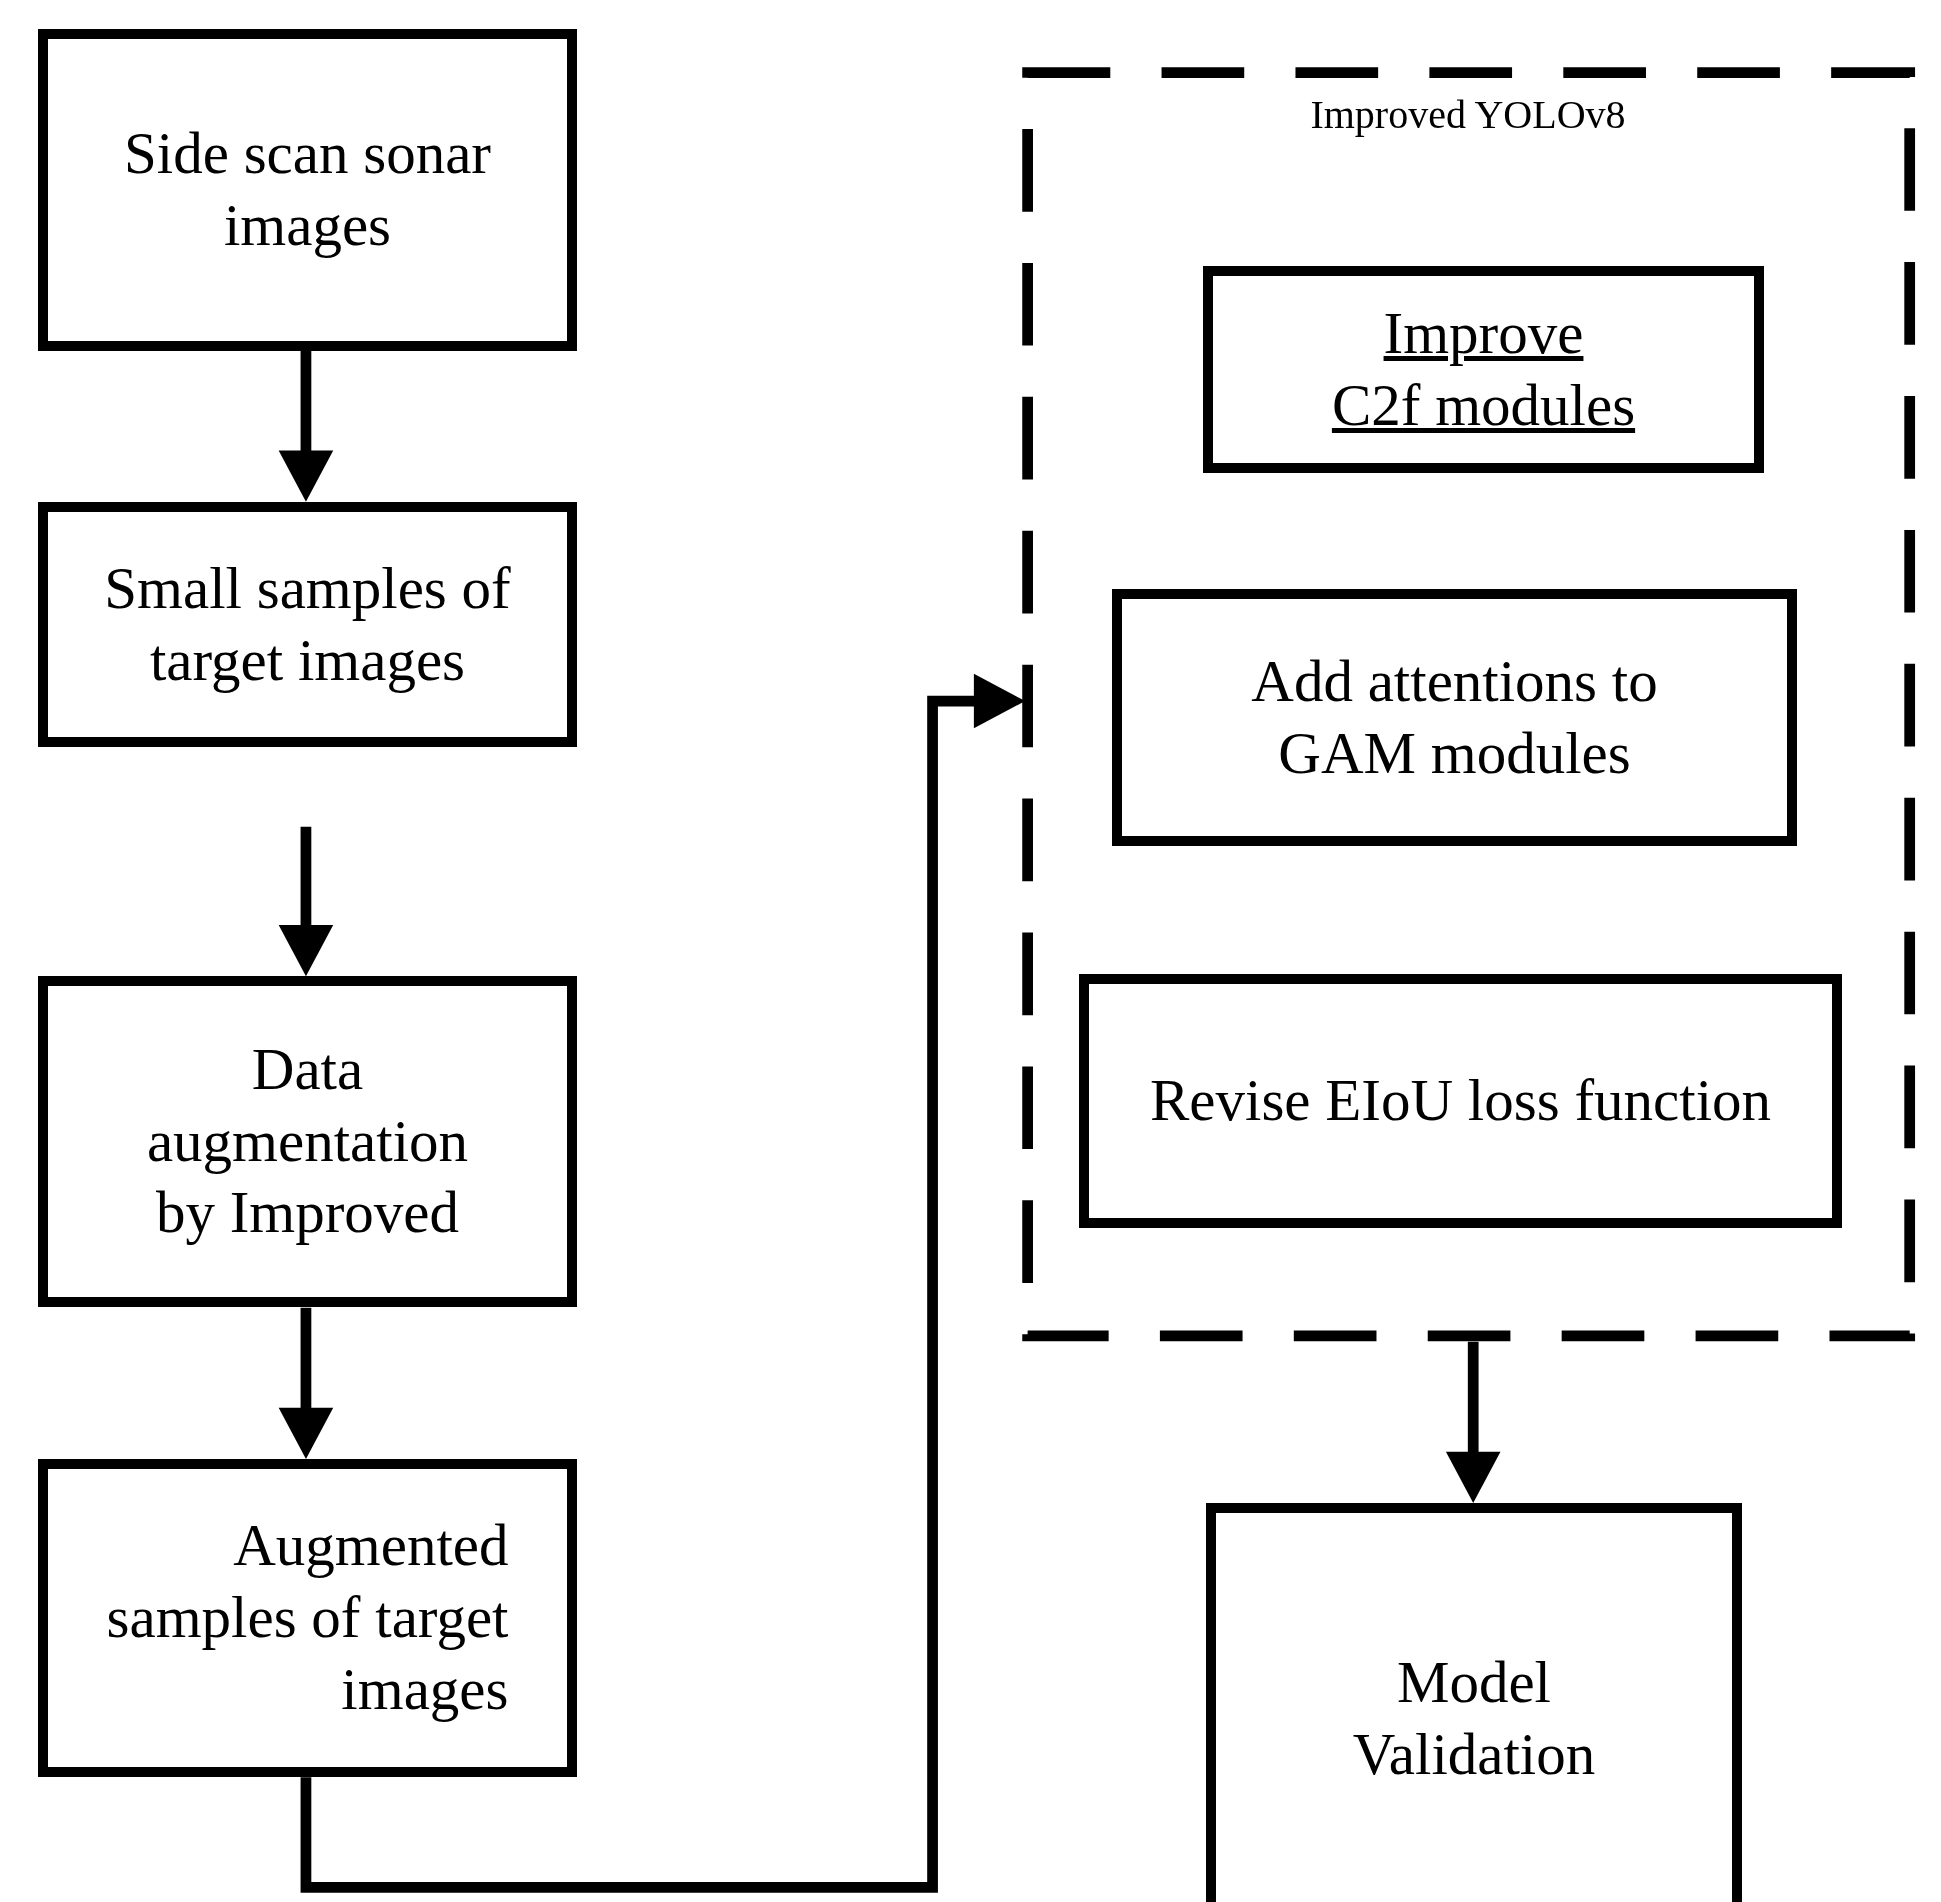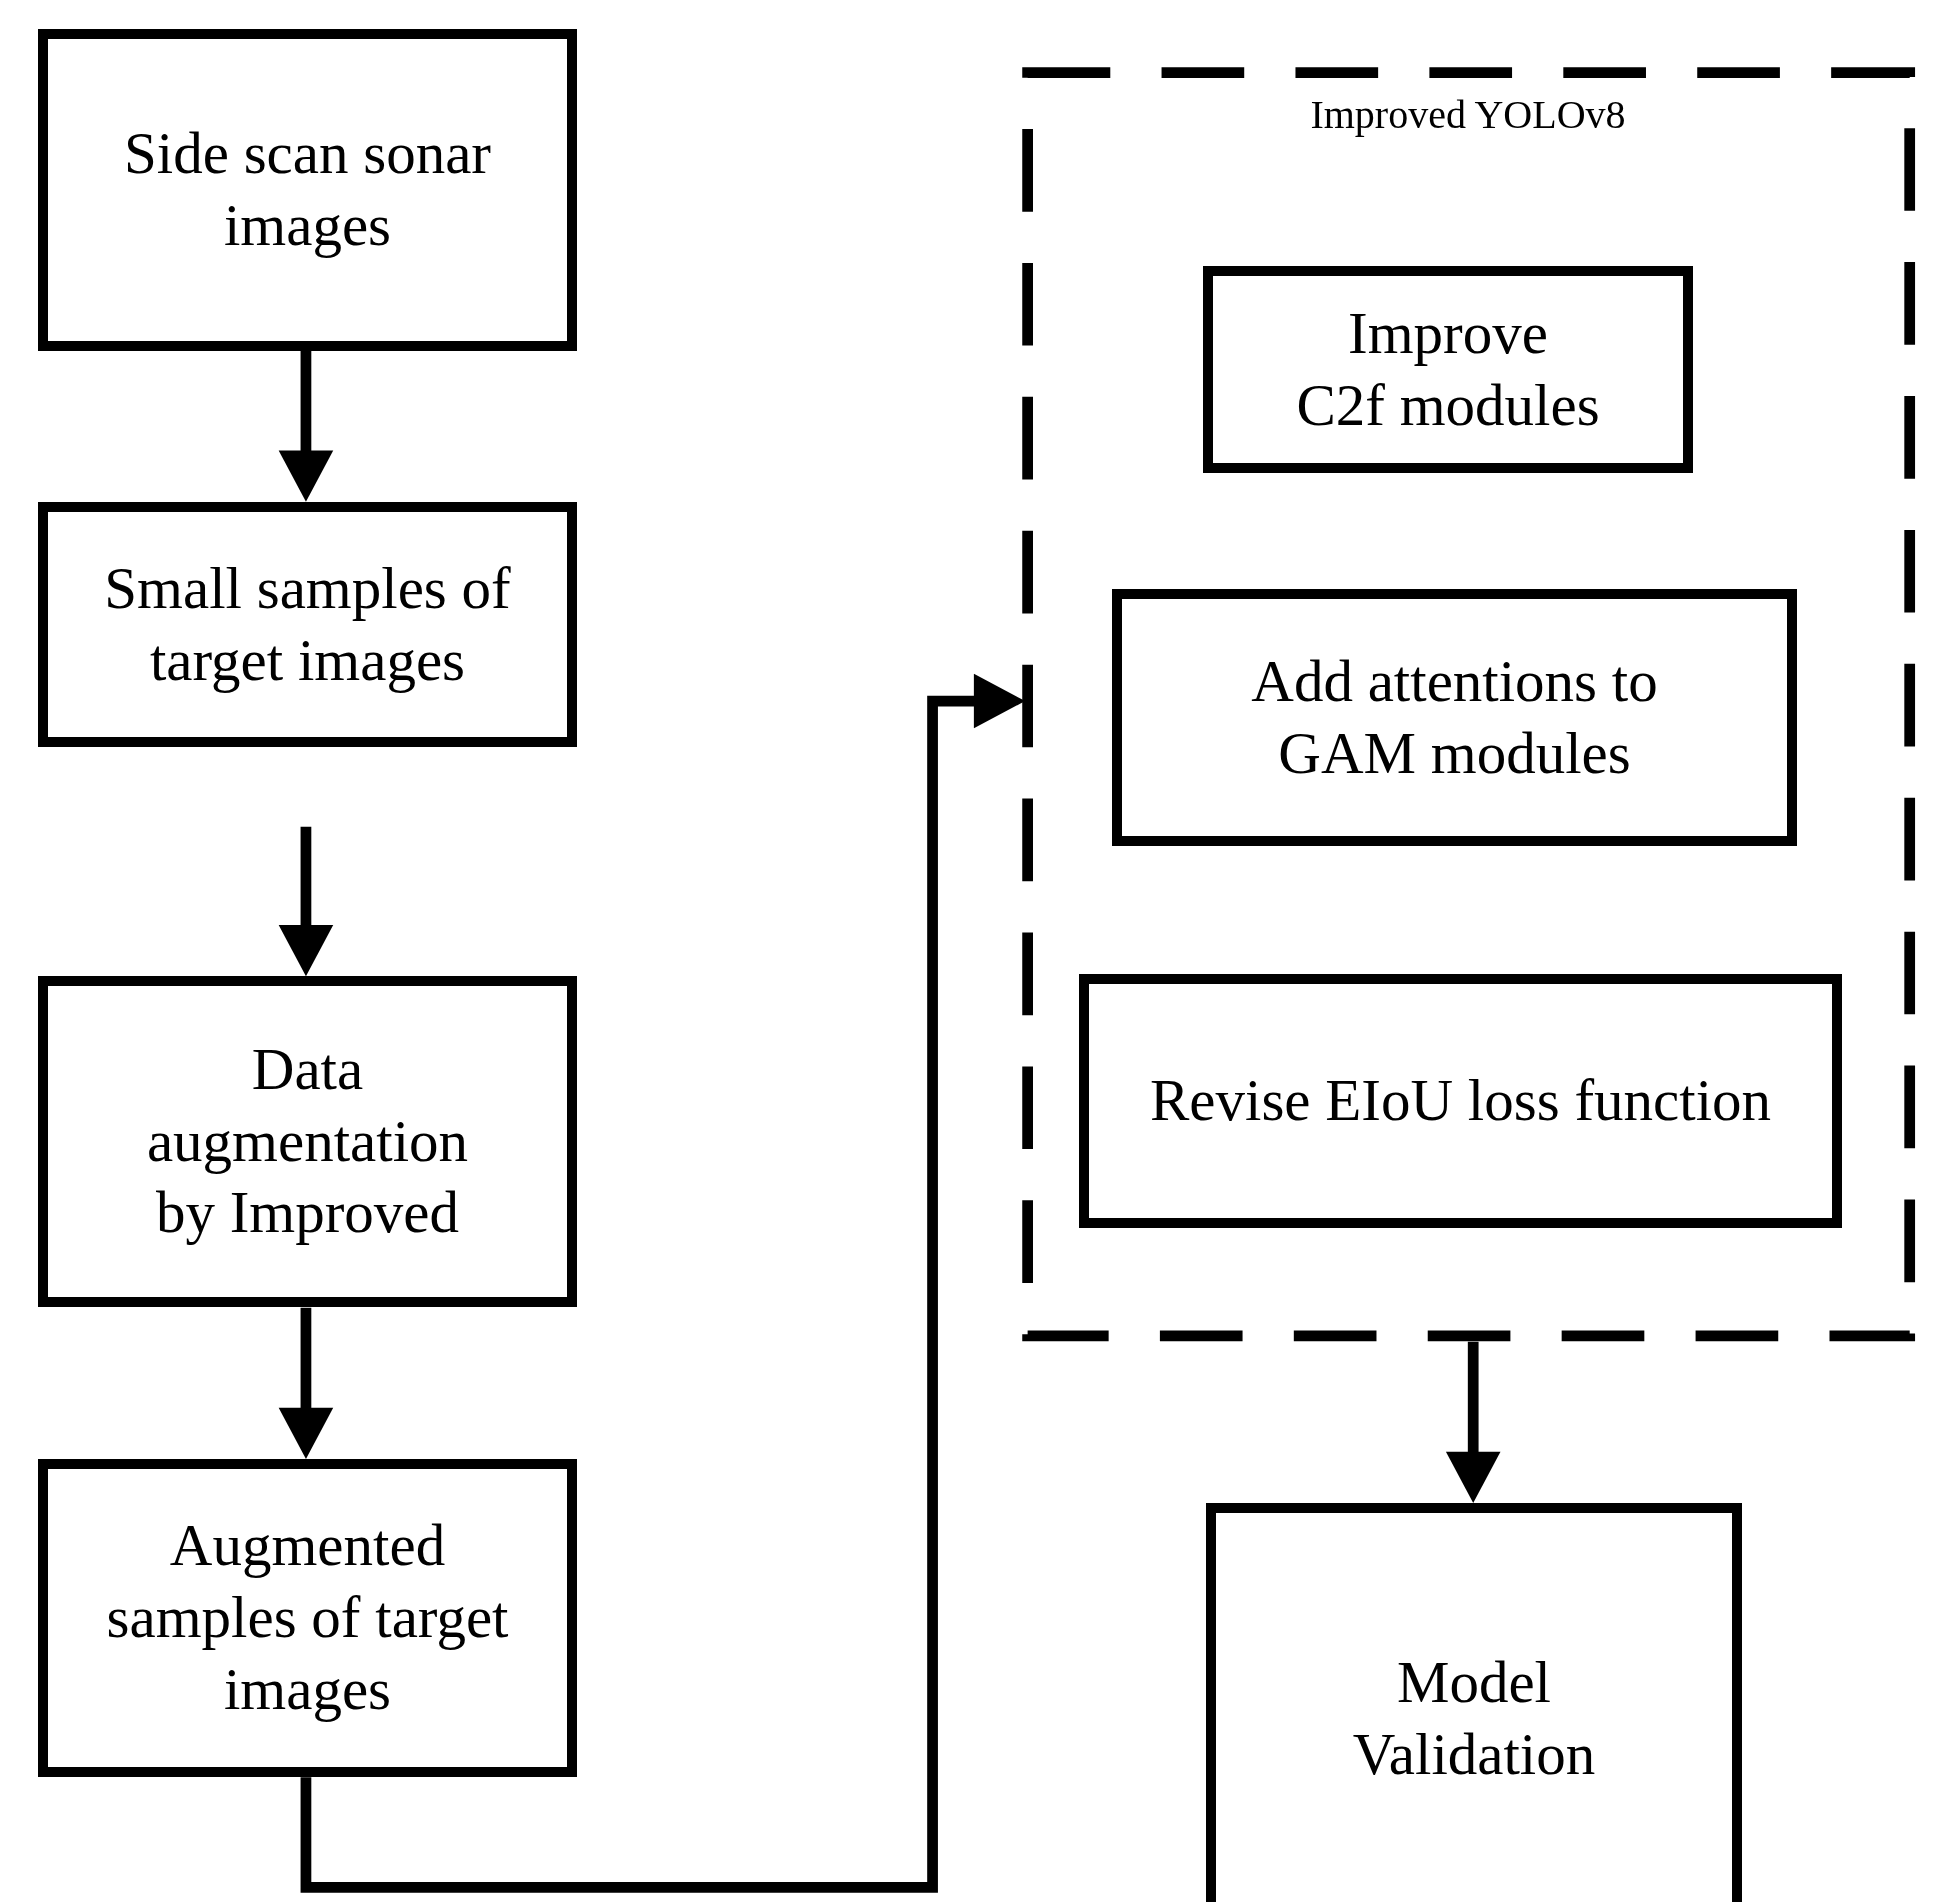--- a/index.html
+++ b/index.html
@@ -88,25 +88,25 @@
   <div class="node" style="left:38px; top:29px; width:539px; height:322px;">Side scan sonar
 images</div>
 
   <div class="node" style="left:38px; top:502px; width:539px; height:245px;">Small samples of
 target images</div>
 
   <div class="node" style="left:38px; top:976px; width:539px; height:331px;">Data
 augmentation
 by Improved</div>
 
-  <div class="node" style="left:38px; top:1459px; width:539px; height:318px;">Augmented
+  <div class="node" style="left:38px; top:1459px; width:539px; height:318px;text-align:right;">Augmented
 samples of target
 images</div>
 
-  <div class="node" style="left:1203px; top:266px; width:490px; height:207px;">Improve
+  <div class="node" style="left:1203px; top:266px; width:561px; height:207px;text-decoration:underline;">Improve
 C2f modules</div>
 
   <div class="node" style="left:1112px; top:589px; width:685px; height:257px;">Add attentions to
 GAM modules</div>
 
   <div class="node" style="left:1079px; top:974px; width:763px; height:254px;">Revise EIoU loss function</div>
 
   <div class="node" style="left:1206px; top:1503px; width:536px; height:432px;font-family:Liberation Serif, serif;">Model
 Validation</div>
 

